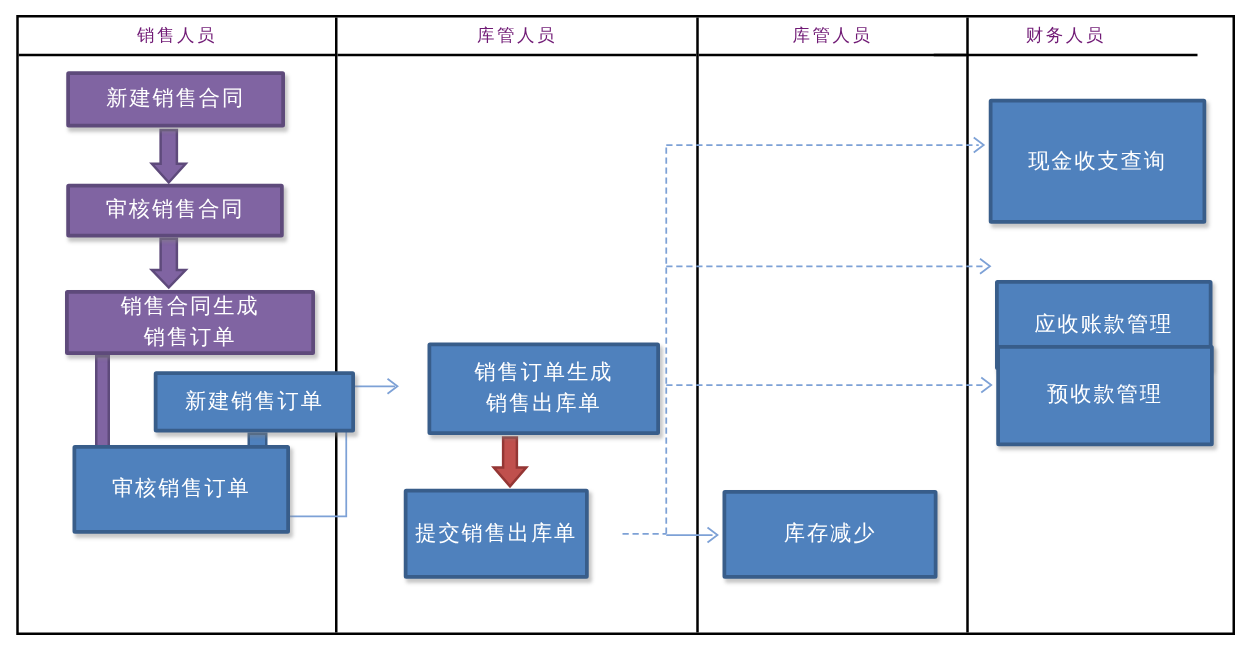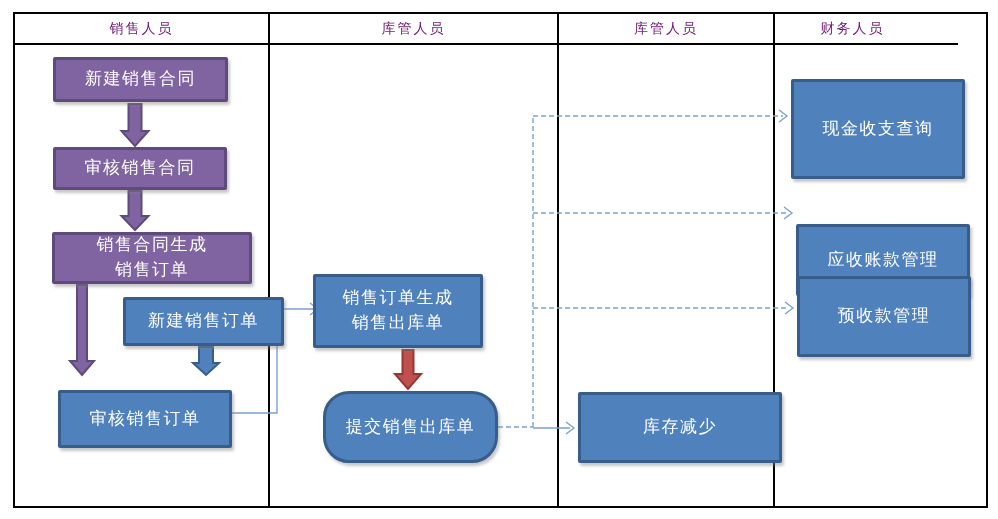--- a/index.html
+++ b/index.html
@@ -62,24 +62,24 @@
   }
   .node.blue {
     background: var(--blue-fill);
     border: 3px solid var(--blue-border);
   }
 
   #node-new-sales-contract    { left: 53px;  top: 57px;  width: 175px; height: 45px; }
   #node-review-sales-contract { left: 53px;  top: 147px; width: 174px; height: 43px; }
   #node-contract-to-order     { left: 52px;  top: 232px; width: 200px; height: 52px; }
   #node-new-sales-order       { left: 123px; top: 297px; width: 161px; height: 49px; }
-  #node-review-sales-order    { left: 58px;  top: 390px; width: 174px; height: 58px; }
-  #node-order-to-outbound     { left: 313px; top: 274px; width: 170px; height: 74px; }
-  #node-submit-outbound       { left: 323px; top: 391px; width: 175px; height: 72px; border-radius: 26px; }
-  #node-inventory-decrease    { left: 578px; top: 392px; width: 204px; height: 71px; font-family: Liberation Serif, serif; }
+  #node-review-sales-order    { left: 58px;  top: 356px; width: 174px; height: 71px; }
+  #node-order-to-outbound     { left: 342px; top: 274px; width: 186px; height: 74px; }
+  #node-submit-outbound       { left: 323px; top: 391px; width: 148px; height: 72px; }
+  #node-inventory-decrease    { left: 578px; top: 392px; width: 172px; height: 71px; font-family: Liberation Serif, serif; }
   #node-cash-query            { left: 791px; top: 79px;  width: 174px; height: 100px; }
   #node-receivables-mgmt      { left: 796px; top: 176px; width: 174px; height: 72px; margin-top: 48px; }
   #node-advance-mgmt          { left: 797px; top: 276px; width: 174px; height: 81px; }
 
   
   .overlay {
     position: absolute;
     left: 0; top: 0;
     width: 998px; height: 519px;
     pointer-events: none;

